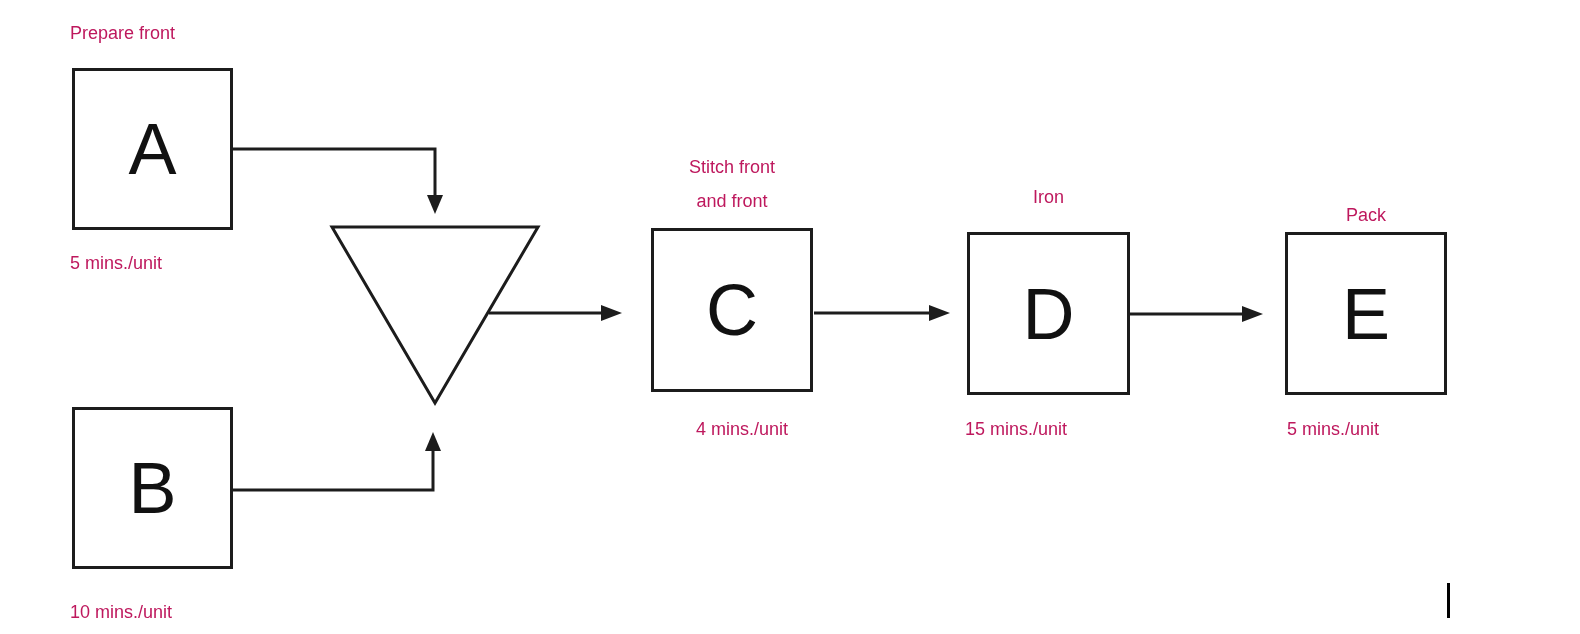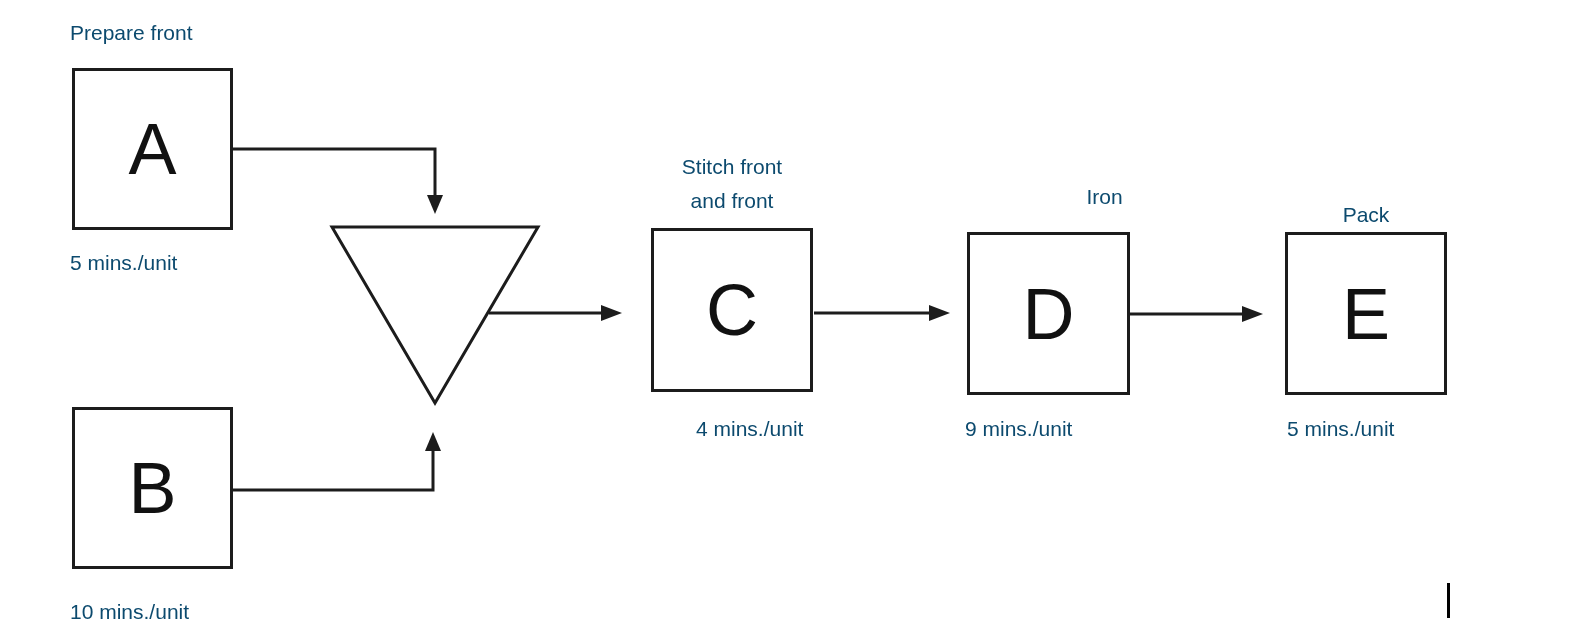--- a/index.html
+++ b/index.html
@@ -7,23 +7,23 @@
     position: relative;
     width: 1580px;
     height: 634px;
     background: #ffffff;
     font-family: "Liberation Sans", sans-serif;
     color: #1c1c1c;
     overflow: hidden;
   }
   .txt {
     position: absolute;
-    font-size: 21px;
+    font-size: 18px;
     line-height: 30px;
-    color: #0c4a6e;
+    color: #be185d;
     white-space: nowrap;
   }
   .txt.centered { text-align: center; white-space: normal; }
   .box {
     position: absolute;
     box-sizing: border-box;
     border: 3px solid #1c1c1c;
     background: #ffffff;
     display: flex;
     align-items: center;
@@ -87,25 +87,25 @@
 
   <div class="txt centered" style="left:616px; top:150px; width:232px; line-height:34px;">
     <span>Stitch front</span><br>
     <span>and front</span>
   </div>
   <div class="box" style="left:651px; top:228px; width:162px; height:164px;">
     <span class="letter">C</span>
   </div>
   <div class="txt" style="left:652px; top:414px;margin-left:44px;">4 mins./unit</div>
 
-  <div class="txt centered" style="left:1023px; top:182px; width:163px;">Iron</div>
+  <div class="txt centered" style="left:967px; top:182px; width:163px;">Iron</div>
   <div class="box" style="left:967px; top:232px; width:163px; height:163px;">
     <span class="letter">D</span>
   </div>
-  <div class="txt" style="left:965px; top:414px;">9 mins./unit</div>
+  <div class="txt" style="left:965px; top:414px;">15 mins./unit</div>
 
   <div class="txt centered" style="left:1285px; top:200px; width:162px;">Pack</div>
   <div class="box" style="left:1285px; top:232px; width:162px; height:163px;">
     <span class="letter">E</span>
   </div>
   <div class="txt" style="left:1287px; top:414px;">5 mins./unit</div>
 
   <div class="caret"></div>
 
 </div>

